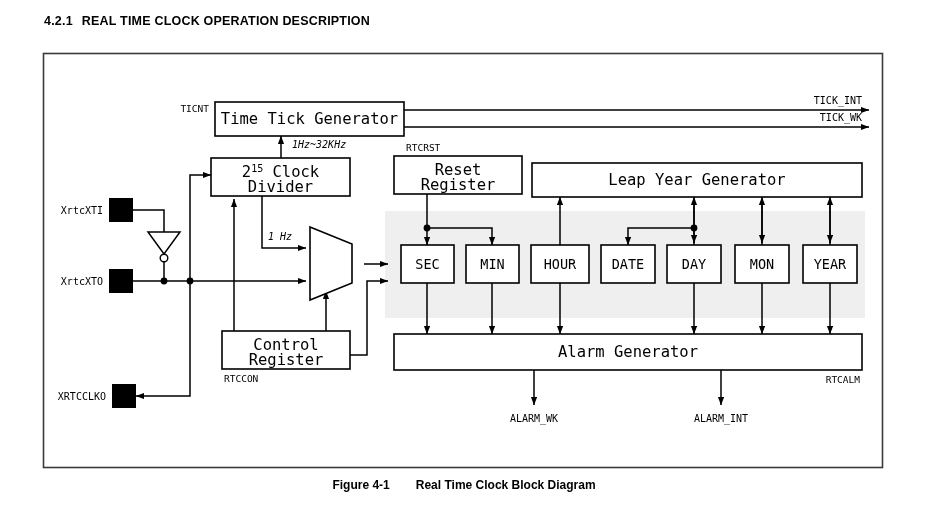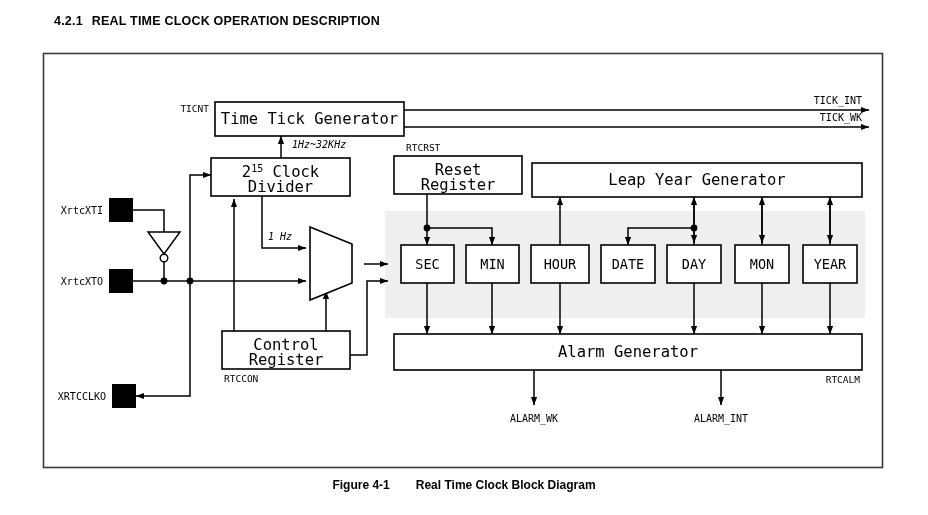--- a/index.html
+++ b/index.html
@@ -1,18 +1,18 @@
 <!DOCTYPE html>
 <html><head>
 <meta charset="utf-8">
 <style>
   html,body{margin:0;padding:0;background:#ffffff;}
   body{width:928px;height:515px;position:relative;overflow:hidden;
        font-family:"Liberation Sans",sans-serif;color:#000;}
-  #heading{position:absolute;left:54px;top:14px;font-size:12.5px;font-weight:bold;
+  #heading{position:absolute;left:44px;top:14px;font-size:12.5px;font-weight:bold;
            letter-spacing:.2px;white-space:nowrap;}
   #heading .num{margin-right:9px;}
   #caption{position:absolute;left:0;top:478px;width:928px;text-align:center;
            font-size:12px;font-weight:bold;}
   #caption .fignum{margin-right:26px;}
   svg{position:absolute;left:0;top:0;width:928px;height:515px;}
   .mono{font-family:"DejaVu Sans Mono","Liberation Mono",monospace;}
 </style>
 </head>
 <body>

